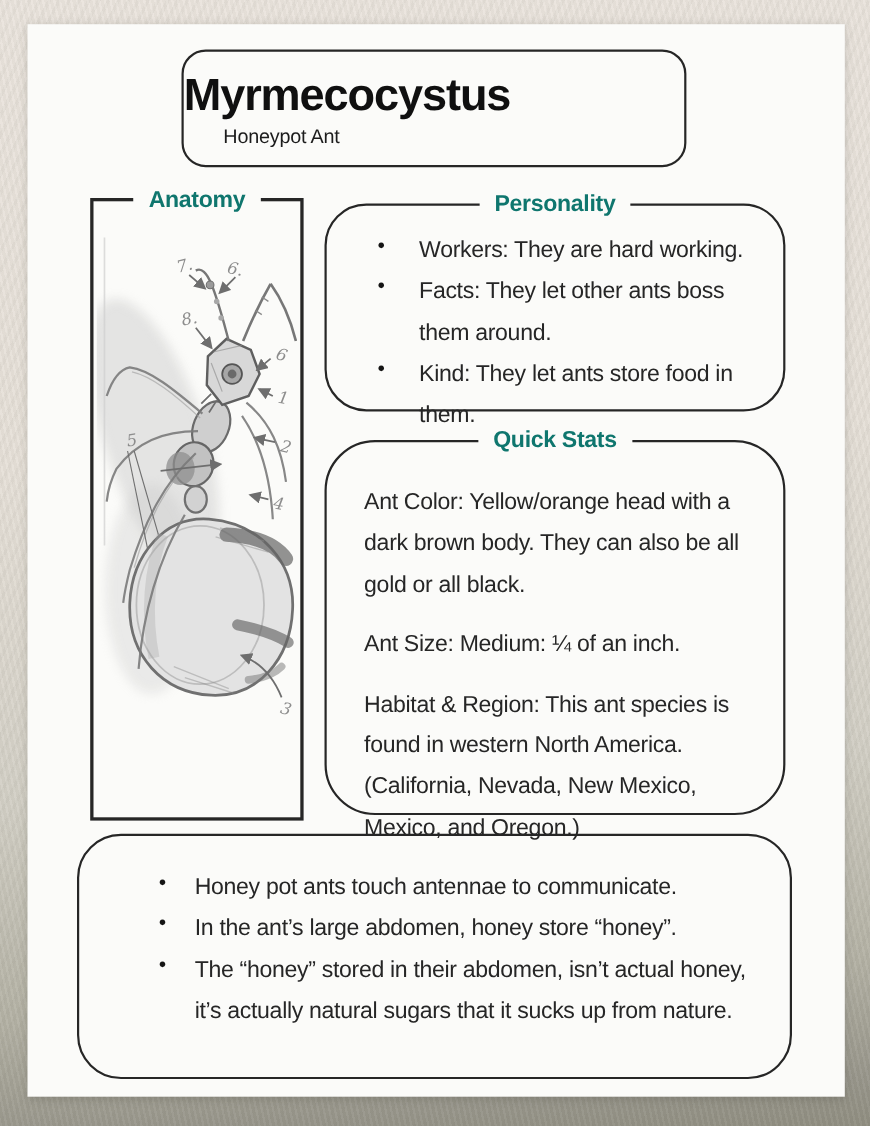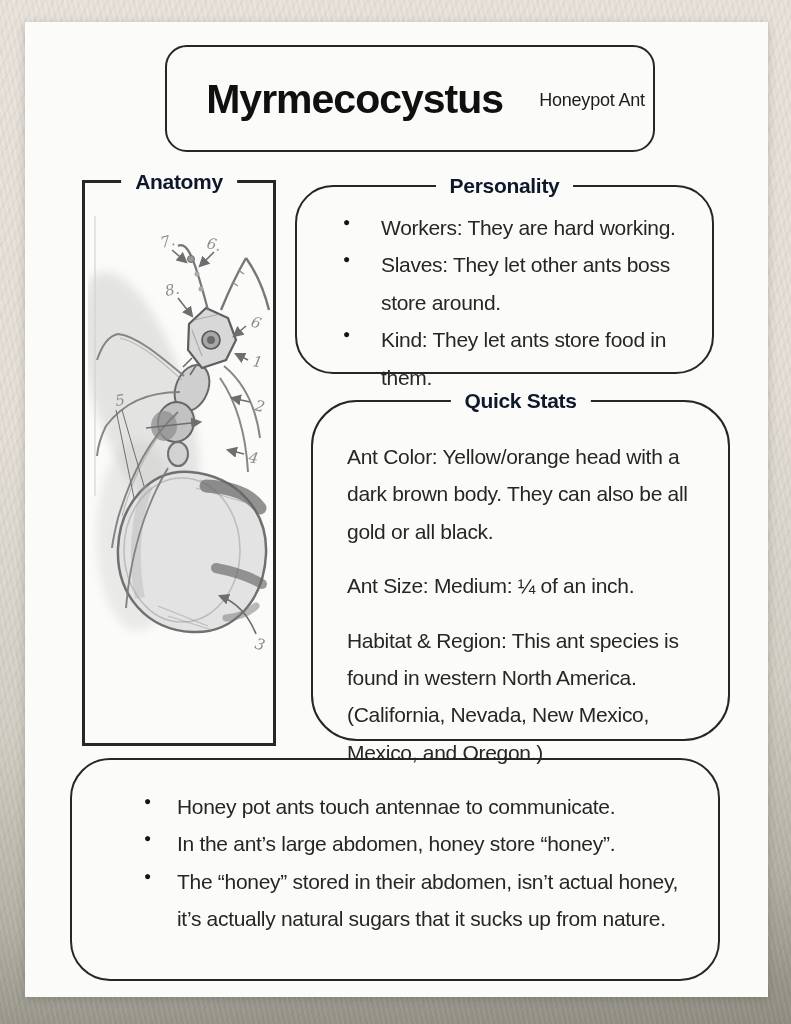--- a/index.html
+++ b/index.html
@@ -12,29 +12,29 @@
       linear-gradient(176deg,#eae4dd 0%,#e6e0d8 40%,#d2cfc5 68%,#b3b1a4 86%,#97958a 96%,#8f8d80 100%);
   }
   .page{
     position:absolute;left:25px;top:22px;width:743px;height:975px;
     background:#fbfbf9;box-shadow:0 2px 8px rgba(60,58,50,.25);
   }
   .box{position:absolute;border:2.5px solid #262626;background:transparent;}
   .section-label{
     position:absolute;top:0;left:50%;transform:translate(-50%,-55%);
     background:#fbfbf9;padding:0 14px;font-weight:bold;font-size:21px;
-    color:#0f172a;white-space:nowrap;letter-spacing:-.3px;
+    color:#0f766e;white-space:nowrap;letter-spacing:-.3px;
   }
   .title-box{left:140px;top:23px;width:455px;height:103px;border-radius:22px;border-width:2px;
-    display:flex;flex-direction:row;align-items:center;justify-content:center;padding-left:31px;}
+    display:flex;flex-direction:column;justify-content:center;}
   .title-main{font-size:41px;font-weight:bold;color:#101010;letter-spacing:-1px;line-height:1.1;margin-top:2px;}
   .title-sub{font-size:18px;color:#1c1c1c;letter-spacing:-.2px;margin-top:4px;margin-left:36px;}
   .anatomy-box{left:57px;top:158px;width:188px;height:560px;border-width:3px;border-radius:0;}
   .personality-box{left:270px;top:163px;width:415px;height:185px;border-radius:38px;}
-  .quickstats-box{left:286px;top:378px;width:415px;height:337px;border-radius:46px;}
+  .quickstats-box{left:270px;top:378px;width:415px;height:337px;border-radius:46px;}
   .facts-box{left:45px;top:736px;width:646px;height:219px;border-radius:40px;}
   .body-text{font-size:21px;color:#262626;letter-spacing:-.3px;line-height:1.78;}
   ul.bullets{list-style:none;margin:0;padding:0;}
   ul.bullets li{position:relative;}
   ul.bullets li::before{content:"●";position:absolute;font-size:12px;top:3px;color:#141414;}
   .personality-box ul{padding:22px 18px 0 40px;}
   .personality-box li{padding-left:44px;}
   .personality-box li::before{left:6px;}
   .quickstats-box .stats{padding:36px 30px 0 34px;}
   .quickstats-box p{margin:0 0 17px;}
@@ -142,21 +142,21 @@
         <path d="M28,224 L46,312" stroke-width="1"></path>
         <path d="M168,448 C160,428 148,416 132,410" marker-end="url(#ah)"></path>
       </g>
     </svg>
   </section>
 
   <section class="box personality-box">
     <span class="section-label">Personality</span>
     <ul class="bullets body-text">
       <li>Workers: They are hard working.</li>
-      <li>Slaves: They let other ants boss store around.</li>
+      <li>Facts: They let other ants boss them around.</li>
       <li>Kind: They let ants store food in them.</li>
     </ul>
   </section>
 
   <section class="box quickstats-box">
     <span class="section-label">Quick Stats</span>
     <div class="stats body-text">
       <p>Ant Color: Yellow/orange head with a dark brown body. They can also be all gold or all black.</p>
       <p>Ant Size: Medium: ¼ of an inch.</p>
       <p>Habitat &amp; Region: This ant species is found  in western  North America. (California, Nevada, New Mexico, Mexico, and Oregon.)</p>

